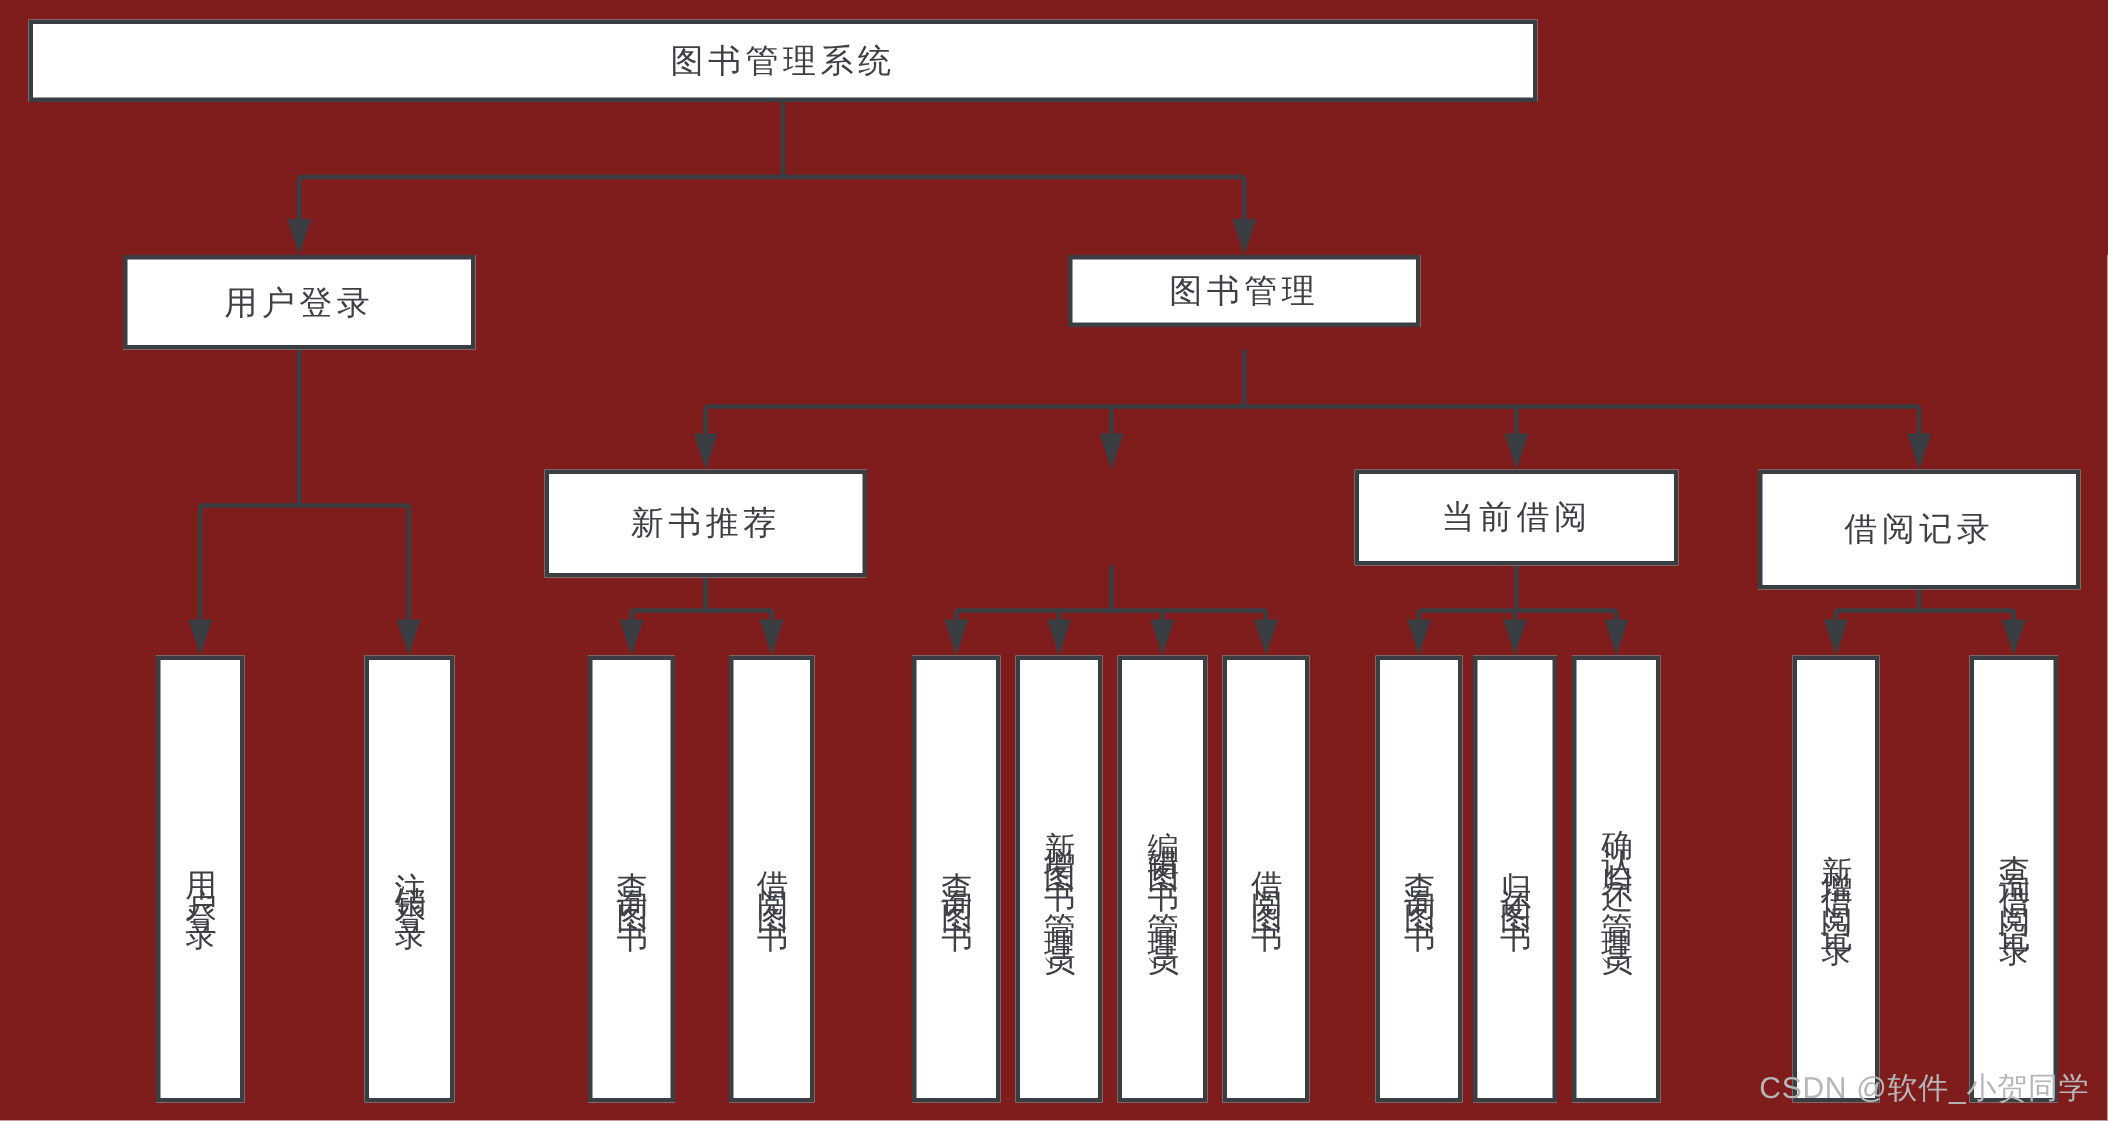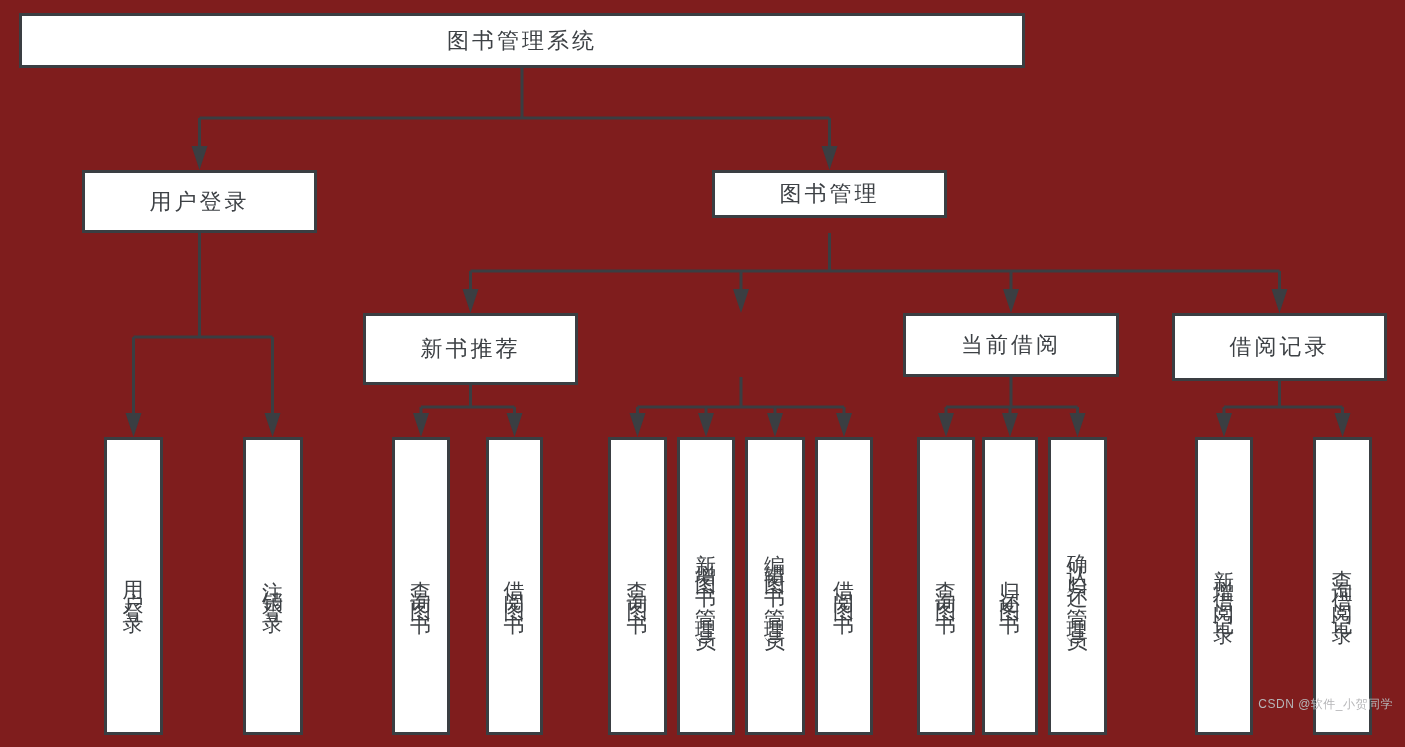--- a/index.html
+++ b/index.html
@@ -53,22 +53,22 @@
     text-orientation: mixed;
     font-size: 21px;
     letter-spacing: 11px;
     color: #3d4145;
     line-height: 1;
     white-space: nowrap;
   }
   .watermark {
     position: absolute;
     right: 12px;
-    top: 696px;
-    font-size: 12px;
+    top: 712px;
+    font-size: 20px;
     color: #b6b6b8;
     letter-spacing: 0.5px;
     z-index: 3;
     white-space: nowrap;
   }
 </style>
 </head>
 <body>
 
 <div class="canvas">
@@ -140,21 +140,21 @@
   <div class="box" style="left:712px;top:170px;width:235px;height:48px">
     <span class="hlabel">图书管理</span>
   </div>
 
   <div class="box" style="left:363px;top:313px;width:215px;height:72px">
     <span class="hlabel">新书推荐</span>
   </div>
   <div class="box" style="left:903px;top:313px;width:216px;height:64px">
     <span class="hlabel">当前借阅</span>
   </div>
-  <div class="box" style="left:1172px;top:313px;width:215px;height:68px">
+  <div class="box" style="left:1172px;top:313px;width:215px;height:80px">
     <span class="hlabel">借阅记录</span>
   </div>
 
   <div class="box" style="left:104px;top:437px;width:59px;height:298px">
     <span class="vlabel">用户登录</span>
   </div>
   <div class="box" style="left:243px;top:437px;width:60px;height:298px">
     <span class="vlabel">注销登录</span>
   </div>
 

